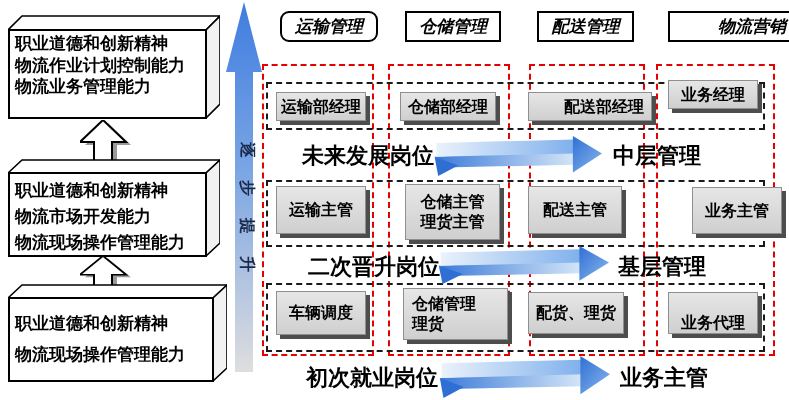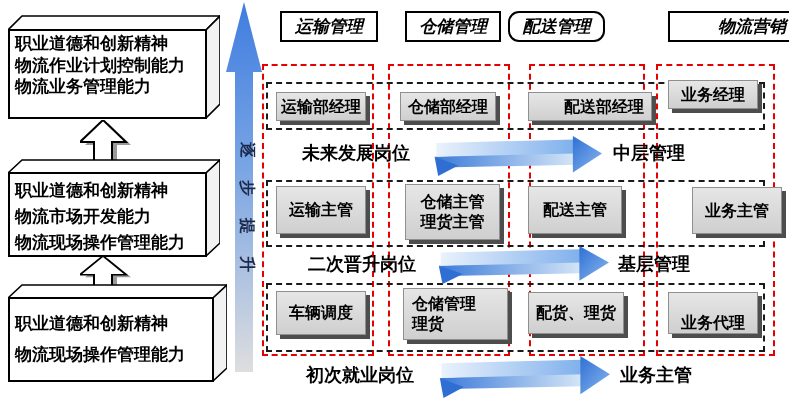--- a/index.html
+++ b/index.html
@@ -22,21 +22,21 @@
   .black-frame{position:absolute;border:2px dashed #1a1a1a;}
   
   .pos-box{
     position:absolute;background:linear-gradient(180deg,#e6e6e6 0%,#cfcfcf 100%);
     border:1px solid #8f8f8f;box-shadow:4px 4px 0 #4d4d4d;
     display:flex;flex-direction:column;align-items:center;justify-content:center;
     font-weight:bold;font-size:16px;line-height:20px;color:#000;text-align:center;
   }
   .pos-box.left-lines{align-items:flex-start;text-align:left;padding-left:8px;}
   
-  .stage-label{position:absolute;font-weight:bold;font-size:18px;white-space:nowrap;color:#000;}
+  .stage-label{position:absolute;font-weight:bold;font-size:22px;white-space:nowrap;color:#000;}
   
   .ladder-text{
     position:absolute;left:166px;top:207px;width:160px;height:22px;
     transform:rotate(90deg);transform-origin:center;
     font-weight:bold;font-size:16px;letter-spacing:22px;text-align:center;
     color:#1c2a4a;white-space:nowrap;
   }
 </style>
 </head>
 <body>
@@ -111,23 +111,23 @@
       <div>职业道德和创新精神</div>
       <div>物流现场操作管理能力</div>
     </div>
   </div>
 
   <svg class="abs" style="left:224px;top:2px;" width="40" height="372">
     <path d="M20,0 L38,70 L29,70 L29,370 L11,370 L11,70 L2,70 Z" fill="url(#gLadder)"></path>
   </svg>
   <div class="ladder-text">逐步提升</div>
 
-  <div class="col-header" style="left:280px;top:11px;width:94px;">运输管理</div>
+  <div class="col-header" style="left:280px;top:11px;width:94px;border-radius:9px;">运输管理</div>
   <div class="col-header" style="left:405px;top:11px;width:92px;">仓储管理</div>
-  <div class="col-header" style="left:508px;top:11px;width:93px;border-radius:11px;">配送管理</div>
+  <div class="col-header" style="left:537px;top:11px;width:93px;">配送管理</div>
   <div class="col-header" style="left:668px;top:11px;width:92px;padding-left:36px;">物流营销</div>
 
   <div class="red-frame" style="left:262px;top:64px;width:108px;height:288px;"></div>
   <div class="red-frame" style="left:388px;top:64px;width:118px;height:288px;"></div>
   <div class="red-frame" style="left:529px;top:64px;width:112px;height:288px;"></div>
   <div class="red-frame" style="left:656px;top:64px;width:115px;height:288px;"></div>
 
   <div class="black-frame" style="left:266px;top:82px;width:495px;height:44px;"></div>
   <div class="black-frame" style="left:266px;top:180px;width:495px;height:63px;"></div>
   <div class="black-frame" style="left:266px;top:283px;width:495px;height:65px;"></div>

